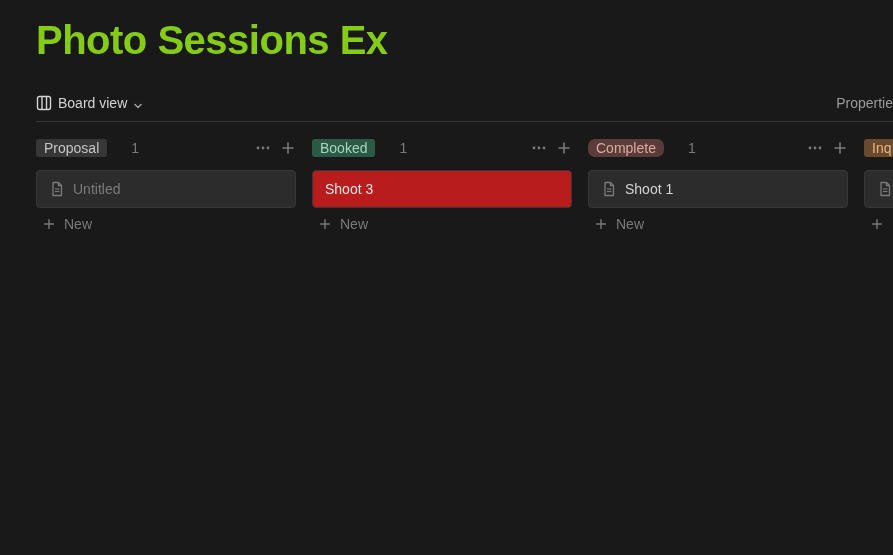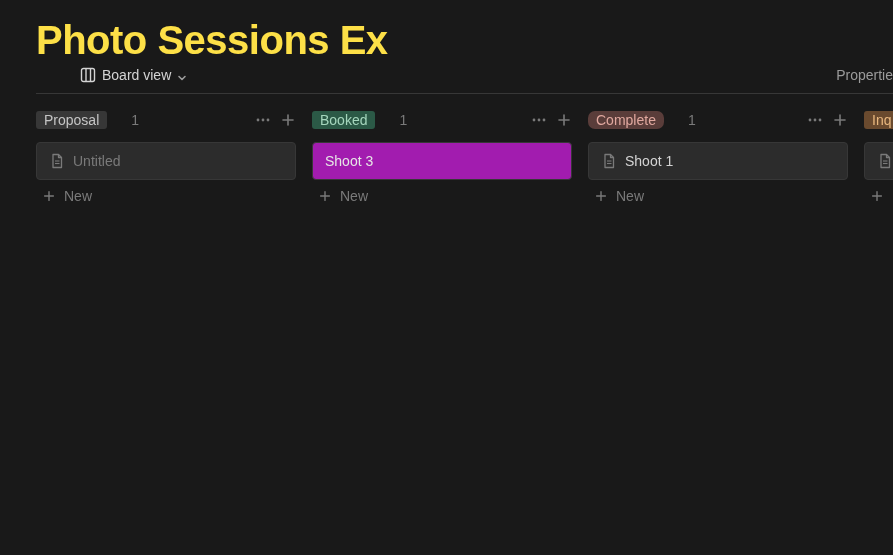--- a/index.html
+++ b/index.html
@@ -15,40 +15,39 @@
       height: 555px;
       overflow: hidden;
     }
     .container {
       padding-left: 36px;
       padding-top: 18px;
     }
     .page-title {
       font-size: 40px;
       font-weight: 700;
-      color: #fde047;
-      margin-bottom: 4px;
+      color: #84cc16;
+      margin-bottom: 32px;
       letter-spacing: -0.5px;
     }
     .view-header {
       display: flex;
       align-items: center;
       justify-content: space-between;
       border-bottom: 1px solid #373737;
       padding-bottom: 10px;
       margin-bottom: 14px;
       padding-right: 0;
     }
     .view-selector {
       display: flex;
       align-items: flex-end;
       gap: 6px;
       cursor: pointer;
       color: #d4d4d4;
-      margin-left: 44px;
     }
     .board-icon {
       width: 16px;
       height: 16px;
     }
     .view-label {
       font-size: 14px;
       font-weight: 500;
     }
     .chevron-down {
@@ -136,21 +135,21 @@
       font-weight: 500;
       color: #d4d4d4;
     }
     .card-title.untitled {
       color: #7a7a7a;
     }
     .card-title.bright {
       color: #e6e6e6;
     }
     .card.selected {
-      background-color: #a21caf;
+      background-color: #b91c1c;
     }
     .new-button {
       display: flex;
       align-items: center;
       gap: 8px;
       padding: 4px 6px;
       color: #7a7a7a;
       font-size: 14px;
       cursor: pointer;
       margin-top: 4px;

